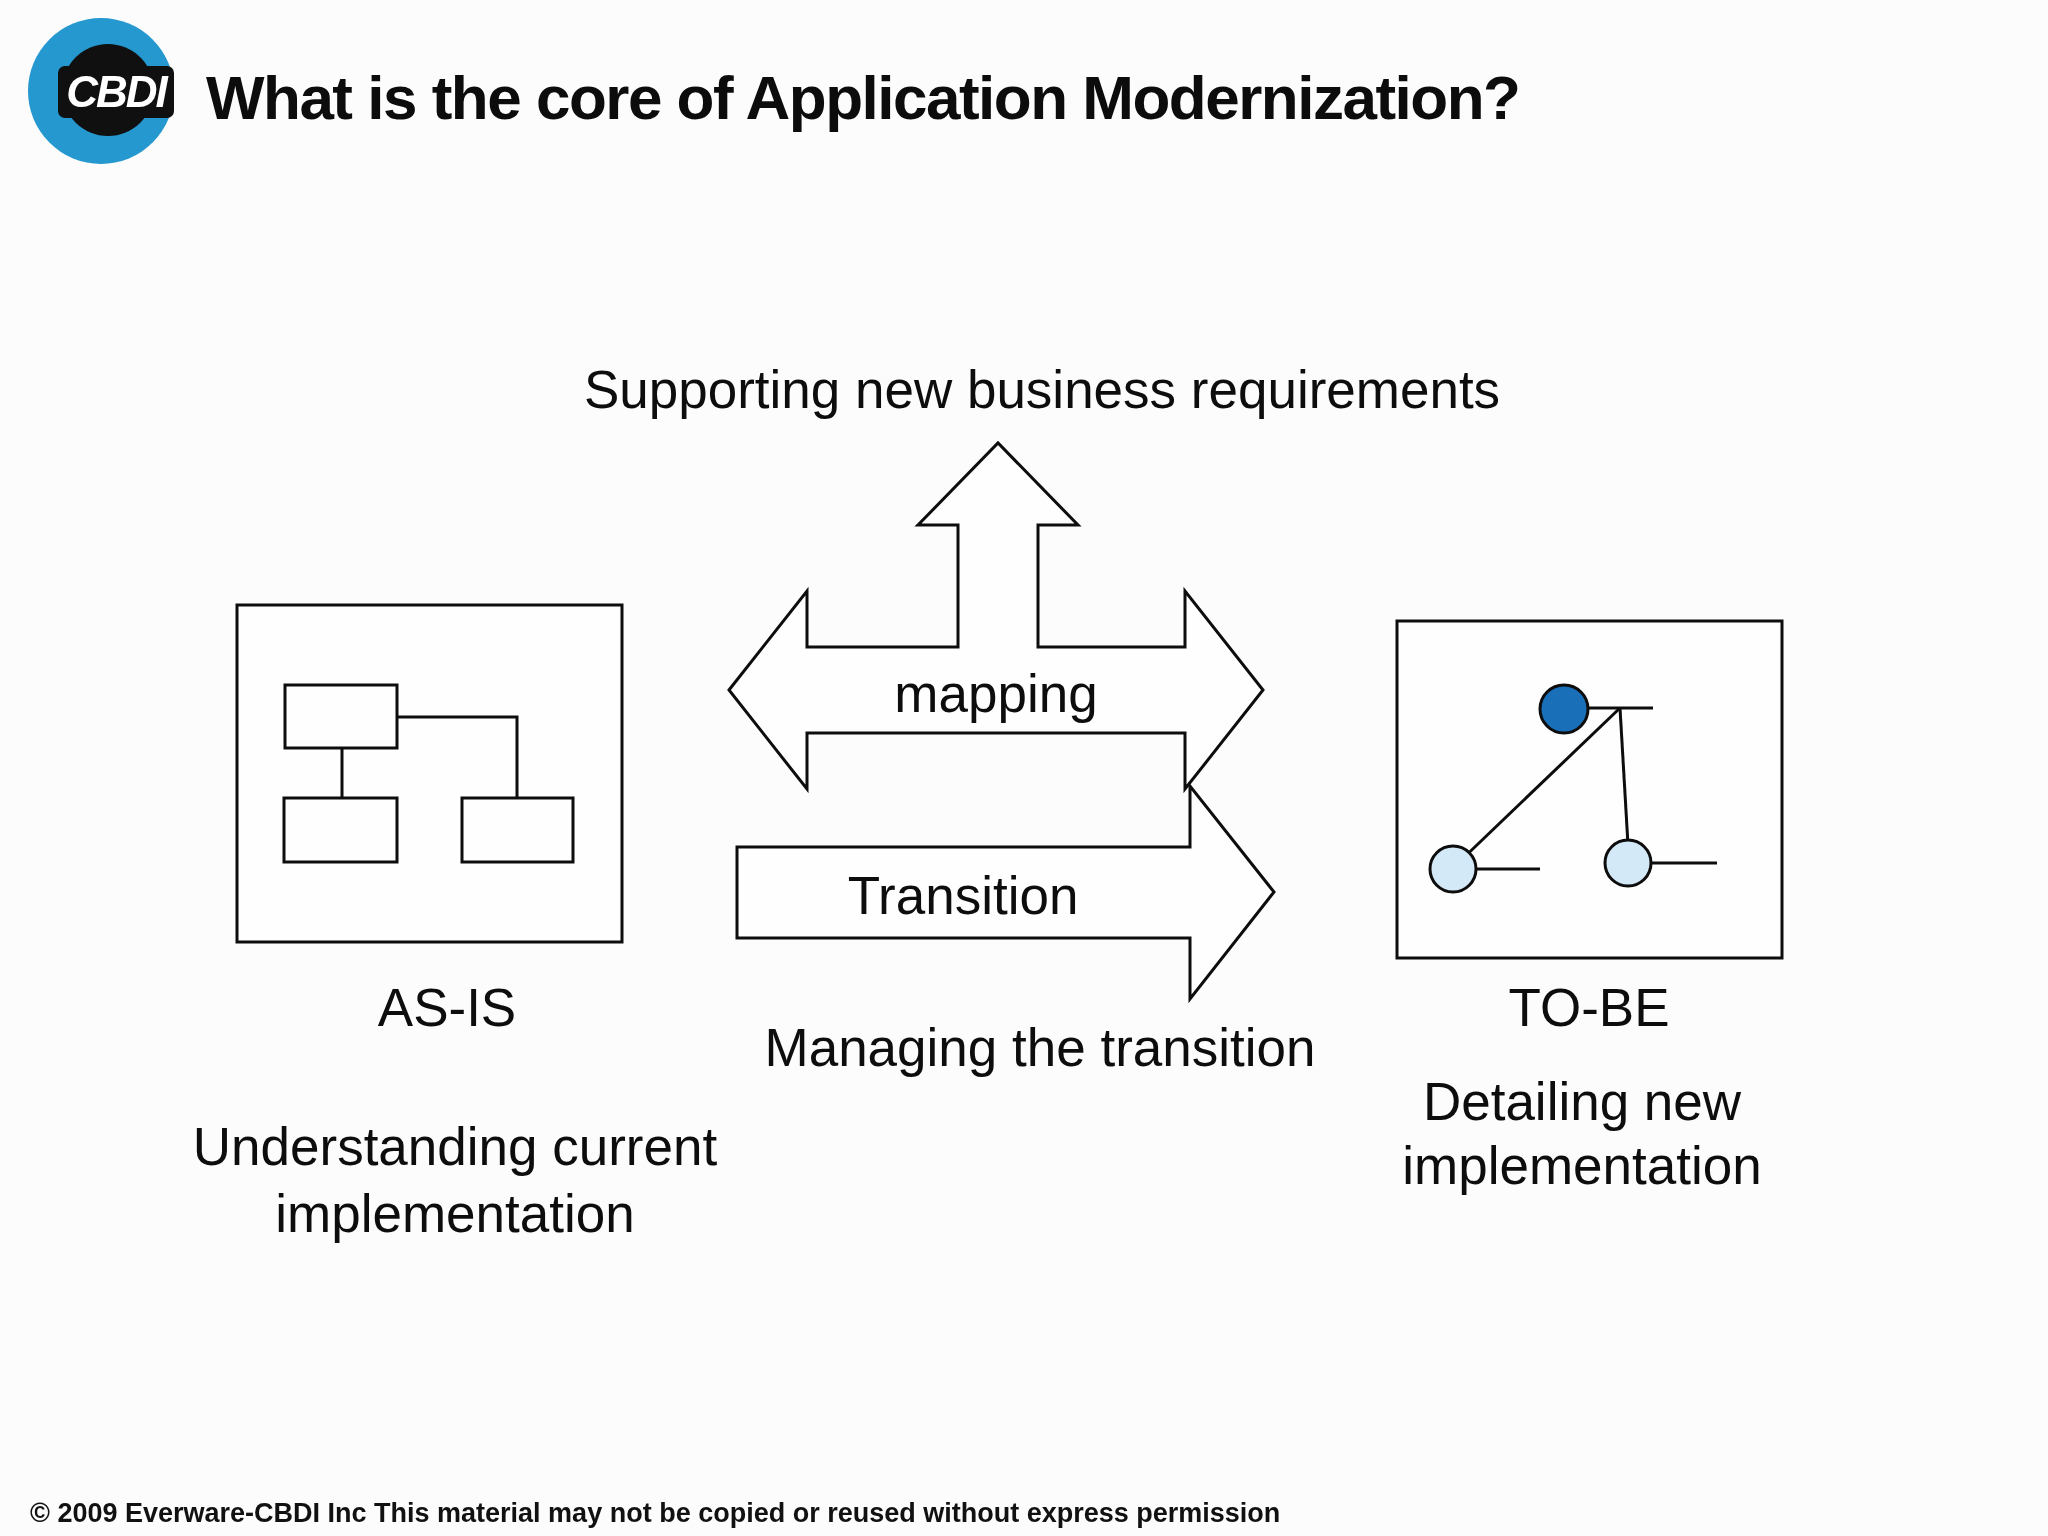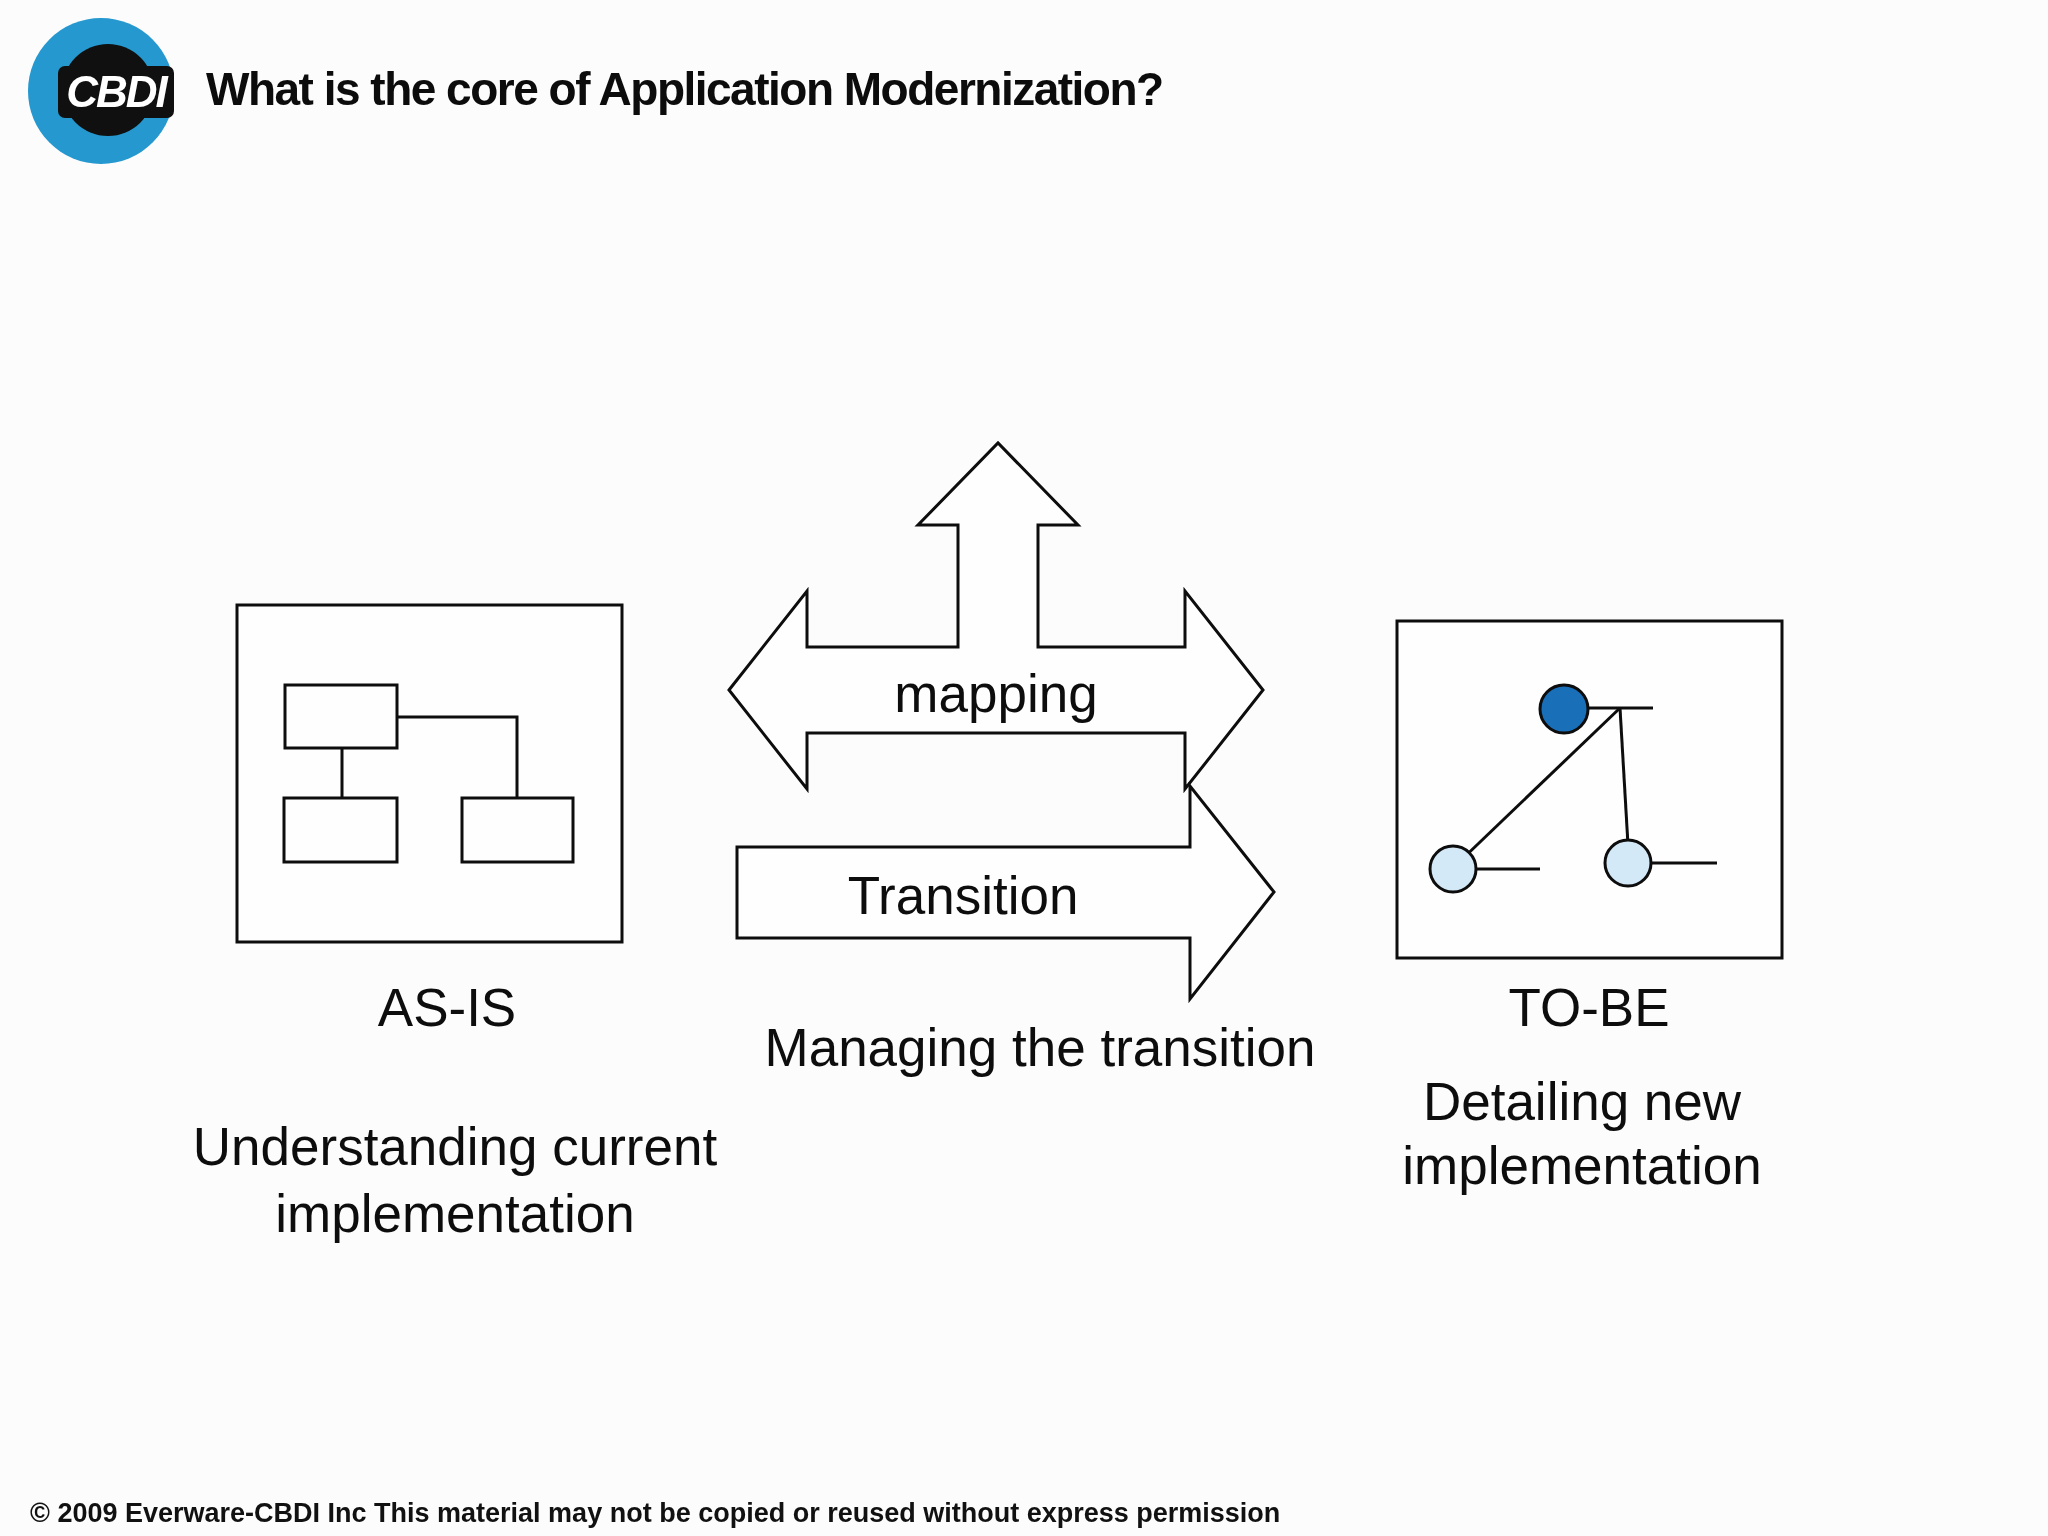--- a/index.html
+++ b/index.html
@@ -14,21 +14,21 @@
   .logo-strip{
     position:absolute;left:58px;top:66px;width:116px;height:52px;background:#101010;border-radius:7px;
     display:flex;align-items:center;justify-content:center;
   }
   .logo-strip span{
     font-size:44px;font-weight:bold;font-style:italic;color:#ffffff;letter-spacing:-2px;line-height:1;text-align:center;
   }
   
   .title{
     position:absolute;left:206px;top:64px;width:1700px;
-    font-size:46px;font-weight:bold;letter-spacing:-1.5px;line-height:1.1;color:#0c0c0c;
+    font-size:62px;font-weight:bold;letter-spacing:-1.5px;line-height:1.1;color:#0c0c0c;
     white-space:nowrap;
   }
   
   .cap{
     position:absolute;font-size:53px;line-height:1.22;color:#0d0d0d;text-align:center;white-space:nowrap;
   }
   .top-caption   {left:512px; top:358px; width:1060px;}
   .mapping-label {left:796px; top:662px; width:400px;}
   .transition-label{left:763px;top:864px; width:400px;}
   .asis-label    {left:247px; top:976px; width:400px;}
@@ -55,20 +55,21 @@
   <div class="logo">
     <div class="logo-blue"></div>
     <div class="logo-black-disc"></div>
     <div class="logo-strip">
       <span>CBDI</span>
     </div>
   </div>
 
   <div class="title">What is the core of Application Modernization?</div>
 
+  <div class="cap top-caption">Supporting new business requirements</div>
 
   <svg class="shapes" width="2048" height="1536" viewBox="0 0 2048 1536">
 
     <g>
       <rect class="shape" x="237" y="605" width="385" height="337"></rect>
       <path class="wire" d="M342,748 L342,798"></path>
       <path class="wire" d="M397,717 L517,717 L517,798"></path>
       <rect class="shape" x="285" y="685" width="112" height="63"></rect>
       <rect class="shape" x="284" y="798" width="113" height="64"></rect>
       <rect class="shape" x="462" y="798" width="111" height="64"></rect>

